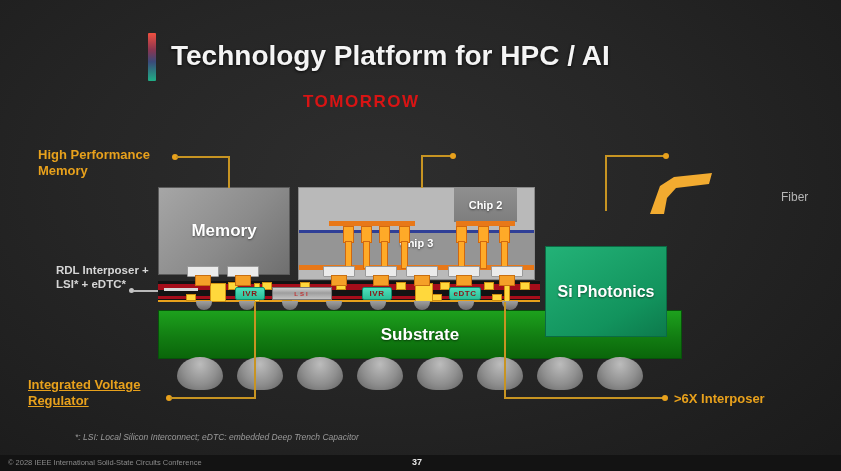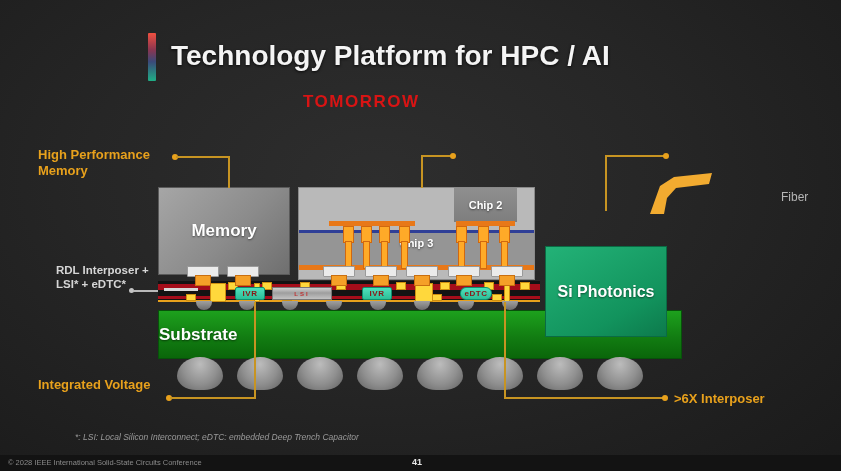--- a/index.html
+++ b/index.html
@@ -57,21 +57,21 @@
     display:flex;align-items:center;justify-content:center;}
   #ip-dash{position:absolute;left:6px;top:7px;width:34px;height:3px;background:#d8d8d8;}
   .small-bump{position:absolute;width:16px;height:9px;border-radius:0 0 8px 8px;
     background:linear-gradient(180deg,#a0a0a0,#6d6d6d);}
   
   #si-photonics{left:545px;top:210px;width:120px;height:89px;
     background:linear-gradient(150deg,#23b277 0%,#12935d 70%,#0d7a4c 100%);
     border:1px solid #0a6b44;display:flex;align-items:center;justify-content:center;font-size:16px;margin-top:36px;}
   #substrate{left:158px;top:310px;width:522px;height:47px;
     background:linear-gradient(180deg,#1da11d 0%,#127d12 55%,#0a660a 100%);
-    border:1px solid #07520a;display:flex;align-items:center;justify-content:flex-start;font-size:17px;}
+    border:1px solid #07520a;display:flex;align-items:center;justify-content:center;font-size:17px;}
   .bga-ball{position:absolute;width:46px;height:33px;
     border-radius:23px 23px 19px 19px / 19px 19px 14px 14px;
     background:radial-gradient(ellipse at 50% 22%, #bcbcbc 0%, #8f8f8f 55%, #5f5f5f 100%);}
   
   #footnote{left:75px;top:432px;color:#9a9a9a;font-size:8.5px;font-style:italic;}
   #footer-bar{left:0;top:455px;width:841px;height:16px;background:#131313;}
   #footer-copy{left:8px;top:458px;color:#8a8a8a;font-size:7.5px;}
   #page-num{left:412px;top:457px;color:#e8e8e8;font-size:9px;font-weight:bold;}
 </style>
 </head>
@@ -102,21 +102,21 @@
         <div class="via" style="left: 362px; top: 1px; width: 8px; height: 6px;"></div>
         <div class="via" style="left: 28px; top: 13px; width: 8px; height: 5px;"></div>
         <div class="via" style="left: 124px; top: 13px; width: 8px; height: 5px;"></div>
         <div class="via" style="left: 274px; top: 13px; width: 8px; height: 5px;"></div>
         <div class="via" style="left: 334px; top: 13px; width: 8px; height: 5px;"></div>
       </div>
     <div id="ip-dash"></div>
     <div id="lsi-block" class="abs" style="position:absolute;">LSI</div>
     <div class="teal-box" style="left:77px;width:28px;">IVR</div>
     <div class="teal-box" style="left:204px;width:28px;">IVR</div>
-    <div class="teal-box" style="left:302px;width:30px;border-radius:6px;">eDTC</div>
+    <div class="teal-box" style="left:291px;width:30px;">eDTC</div>
   </div>
 
   <div id="small-bumps">
       <div class="abs small-bump" style="left: 196px; top: 301px;"></div>
       <div class="abs small-bump" style="left: 239px; top: 301px;"></div>
       <div class="abs small-bump" style="left: 282px; top: 301px;"></div>
       <div class="abs small-bump" style="left: 326px; top: 301px;"></div>
       <div class="abs small-bump" style="left: 370px; top: 301px;"></div>
       <div class="abs small-bump" style="left: 414px; top: 301px;"></div>
       <div class="abs small-bump" style="left: 458px; top: 301px;"></div>
@@ -214,29 +214,30 @@
   <div class="abs cline" style="left:605px;top:155px;width:60px;height:2px;"></div>
   <div class="abs cdot" style="left:663px;top:153px;"></div>
 
   <div class="abs wlabel" style="left:56px;top:263px;">
     <div>RDL Interposer +</div>
     <div>LSI* + eDTC*</div>
   </div>
   <div class="abs gdot" style="left:129px;top:288px;"></div>
   <div class="abs gline" style="left:133px;top:290px;width:25px;height:1.5px;"></div>
 
-  <div class="abs olabel" style="left:38px;top:377px;">
+  <div class="abs olabel" style="left:28px;top:377px;text-decoration:underline;">
     <div>Integrated Voltage</div>
+    <div>Regulator</div>
   </div>
   <div class="abs cdot" style="left:166px;top:395px;"></div>
   <div class="abs cline" style="left:170px;top:397px;width:86px;height:2px;"></div>
   <div class="abs cline" style="left:254px;top:302px;width:2px;height:97px;"></div>
 
   <div class="abs cline" style="left:504px;top:302px;width:2px;height:97px;"></div>
   <div class="abs cline" style="left:504px;top:397px;width:160px;height:2px;"></div>
   <div class="abs cdot" style="left:662px;top:395px;"></div>
   <div class="abs olabel" style="left:674px;top:391px;">&gt;6X Interposer</div>
 
   <div class="abs" id="footnote">*: LSI: Local Silicon Interconnect; eDTC: embedded Deep Trench Capacitor</div>
   <div class="abs" id="footer-bar"></div>
   <div class="abs" id="footer-copy">© 2028 IEEE International Solid-State Circuits Conference</div>
-  <div class="abs" id="page-num">41</div>
+  <div class="abs" id="page-num">37</div>
 </div>
 
 </body></html>

